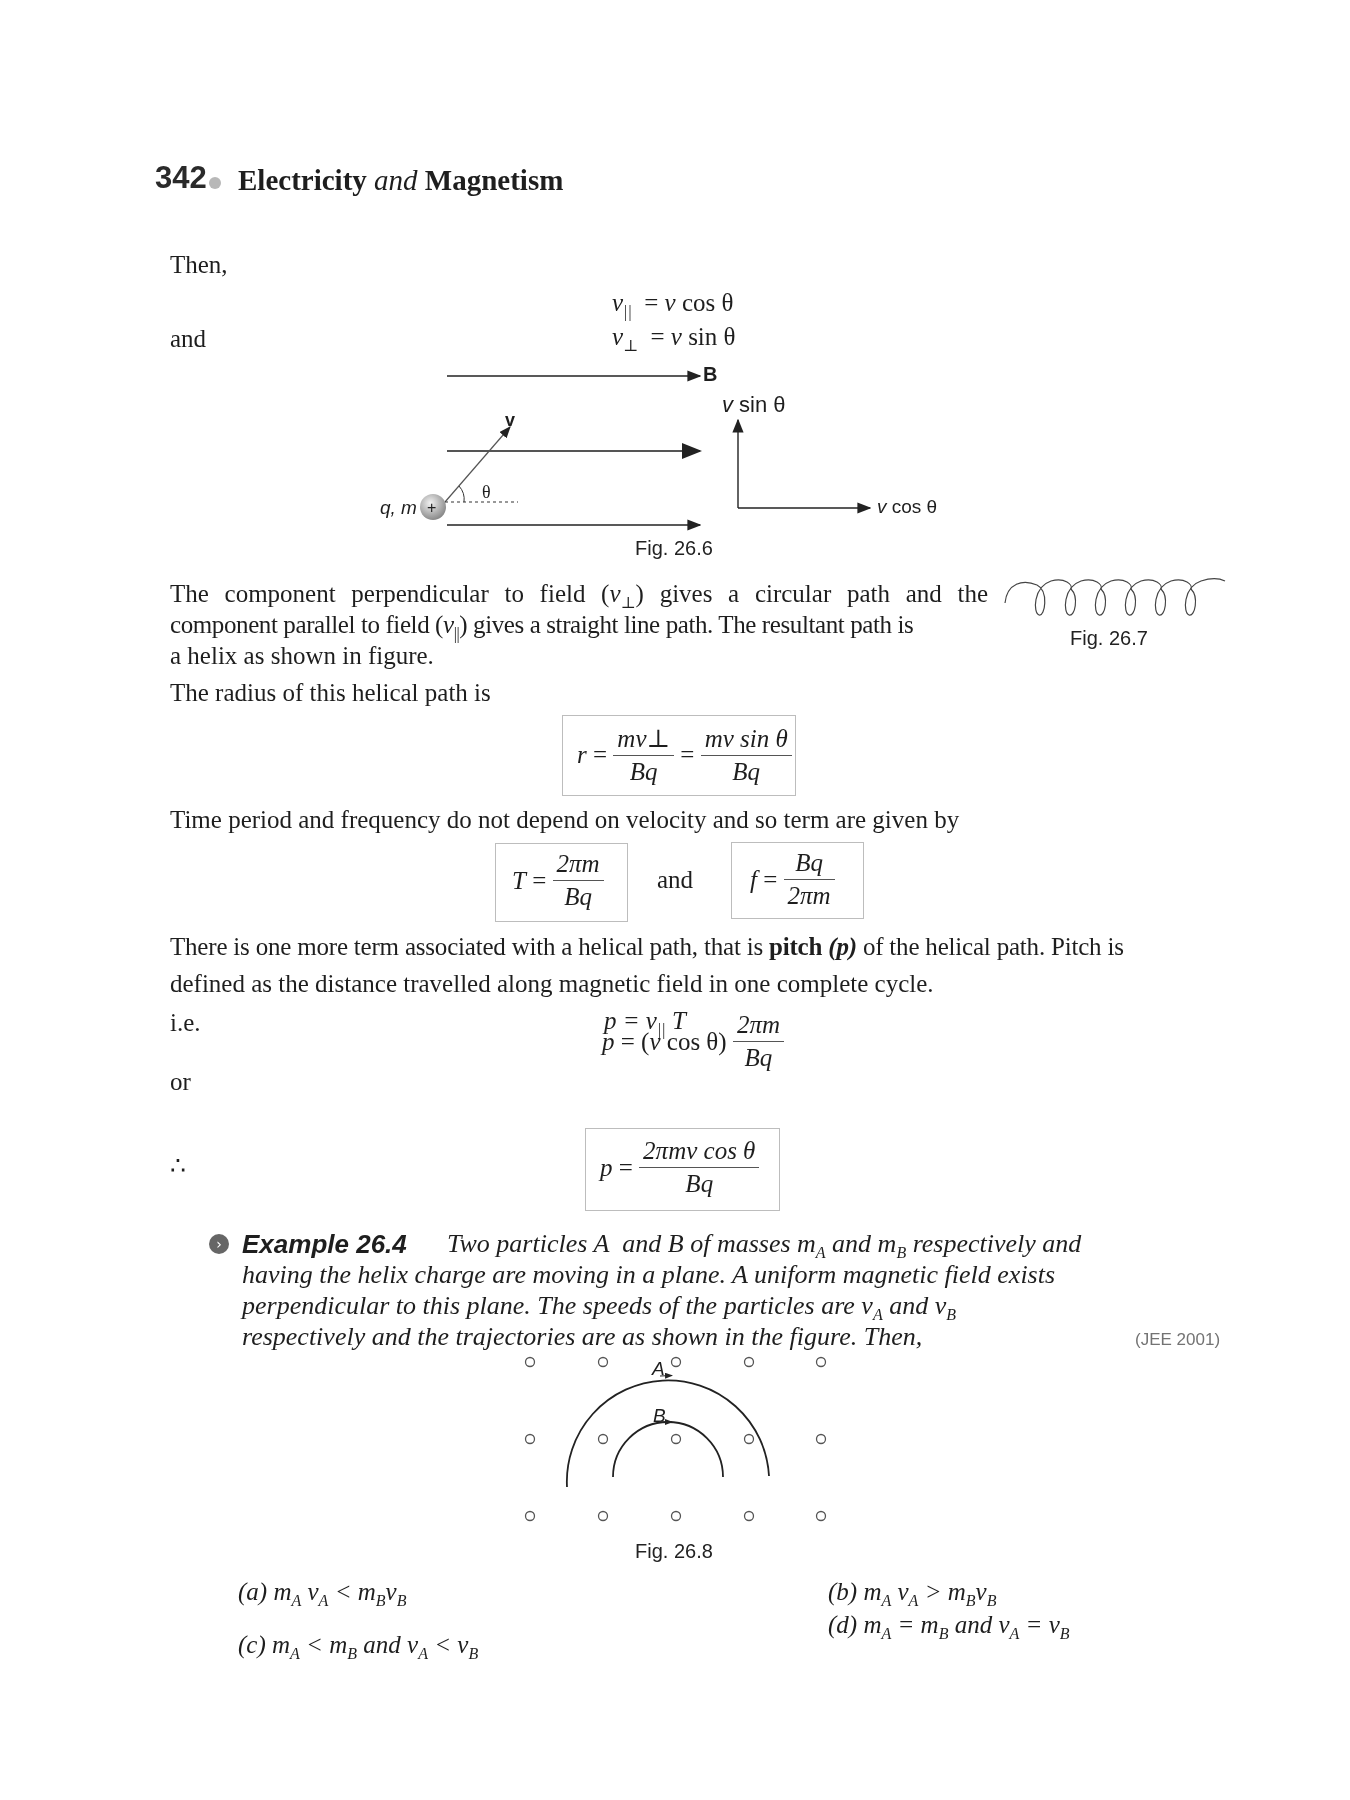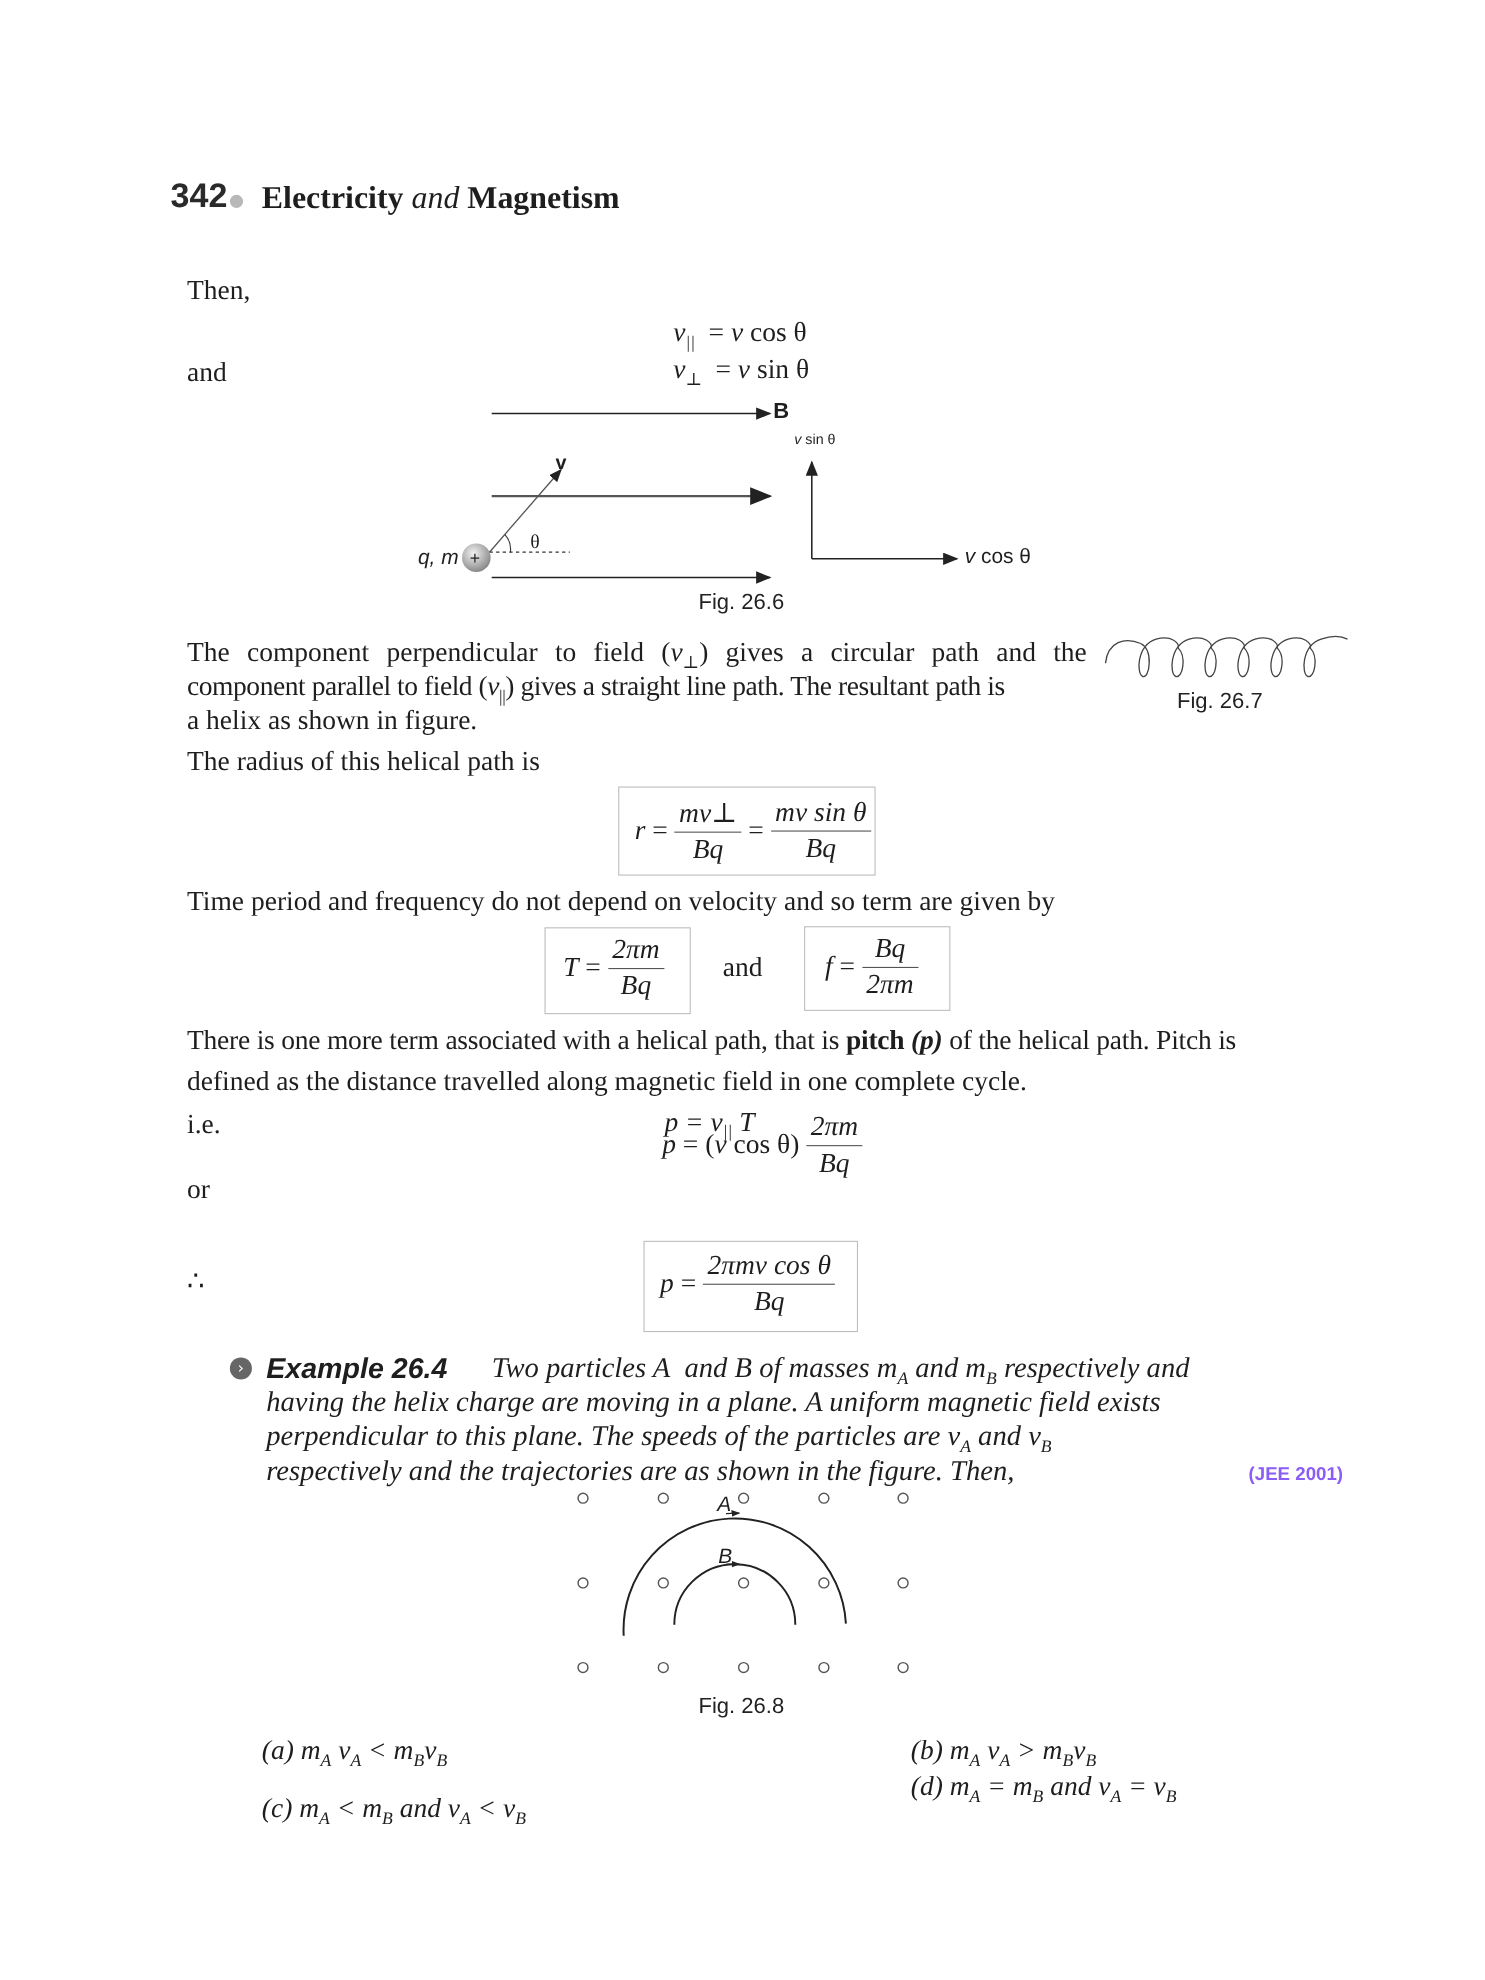--- a/index.html
+++ b/index.html
@@ -18,21 +18,21 @@
   .fig-label b { font-weight: normal; }
   .eqbox { border: 1.5px solid #bdbdbd; position: absolute; }
   .frac { display: inline-block; vertical-align: middle; text-align: center; }
   .frac .num { display: block; padding: 0 4px 2px; border-bottom: 1.5px solid #555; }
   .frac .den { display: block; padding: 2px 4px 0; }
   .eq { font-size: 25px; font-style: italic; }
   .eq .up { font-style: normal; }
   sub { font-size: 16px; }
   .example-head { font-family: "Liberation Sans", "DejaVu Sans", sans-serif; font-weight: bold; font-style: italic; font-size: 26px; }
   .example-text { font-style: italic; font-size: 26px; line-height: 31px; }
-  .jee { font-family: "Liberation Sans", "DejaVu Sans", sans-serif; font-weight: bold; font-size: 17px; color: #8b5cf6; }
+  .jee { font-family: "Liberation Sans", "DejaVu Sans", sans-serif; font-weight: normal; font-size: 17px; color: #737373; }
   .opt { font-style: italic; font-size: 25px; }
   .example-icon { width: 20px; height: 20px; border-radius: 50%; background: #666; color: #fff; font-size: 14px; line-height: 20px; text-align: center; font-family: "DejaVu Sans", sans-serif; }
 </style>
 </head>
 <body>
 
 <div class="abs page-num" style="left:135px; top:160px;margin-left:20px;">342</div>
 <div class="abs bullet-dot" style="left:209px; top:177px;"></div>
 <div class="abs header-title" style="left:238px; top:164px;">
   <span>Electricity</span>
@@ -69,21 +69,21 @@
   <path d="M 99,126 A 20 20 0 0 1 104,142" fill="none" stroke="#333" stroke-width="1"></path>
   <circle cx="73" cy="147" r="13" fill="url(#ball)"></circle>
   <text x="67" y="153" font-family="Liberation Sans, sans-serif" font-size="16" fill="#222">+</text>
   <line x1="738" y1="148" x2="738" y2="60" stroke="#222" stroke-width="1.4" transform="translate(-360,0)" marker-end="url(#arr)"></line>
   <line x1="378" y1="148" x2="510" y2="148" stroke="#222" stroke-width="1.4" marker-end="url(#arr)"></line>
 </svg>
 <div class="abs sans" style="left:703px; top:363px; font-weight:bold; font-size:20px;">B</div>
 <div class="abs sans" style="left:505px; top:410px; font-weight:bold; font-size:18px;">v</div>
 <div class="abs serif" style="left:482px; top:482px; font-size:18px;">θ</div>
 <div class="abs sans it" style="left:380px; top:497px; font-size:19px;">q, m</div>
-<div class="abs sans" style="left:722px; top:392px; font-size:13px;"><i>v</i> sin θ</div>
+<div class="abs sans" style="left:722px; top:392px; font-size:22px;"><i>v</i> sin θ</div>
 <div class="abs sans" style="left:877px; top:496px; font-size:19px;"><i>v</i> cos θ</div>
 <div class="abs fig-label" style="left:635px; top:537px;">
   <b>Fig.</b> <span>26.6</span>
 </div>
 
 <div class="abs body-text" style="left:170px; top:578px; width:818px; text-align:justify; text-align-last:justify;">The component perpendicular to field (<i>v</i><sub>⊥</sub>) gives a circular path and the</div>
 <div class="abs body-text" style="left:170px; top:609px; letter-spacing:-0.4px;">component parallel to field (<i>v</i><sub>||</sub>) gives a straight line path. The resultant path is</div>
 <div class="abs body-text" style="left:170px; top:640px;">a helix as shown in figure.</div>
 <div class="abs body-text" style="left:170px; top:677px;">The radius of this helical path is</div>
 

